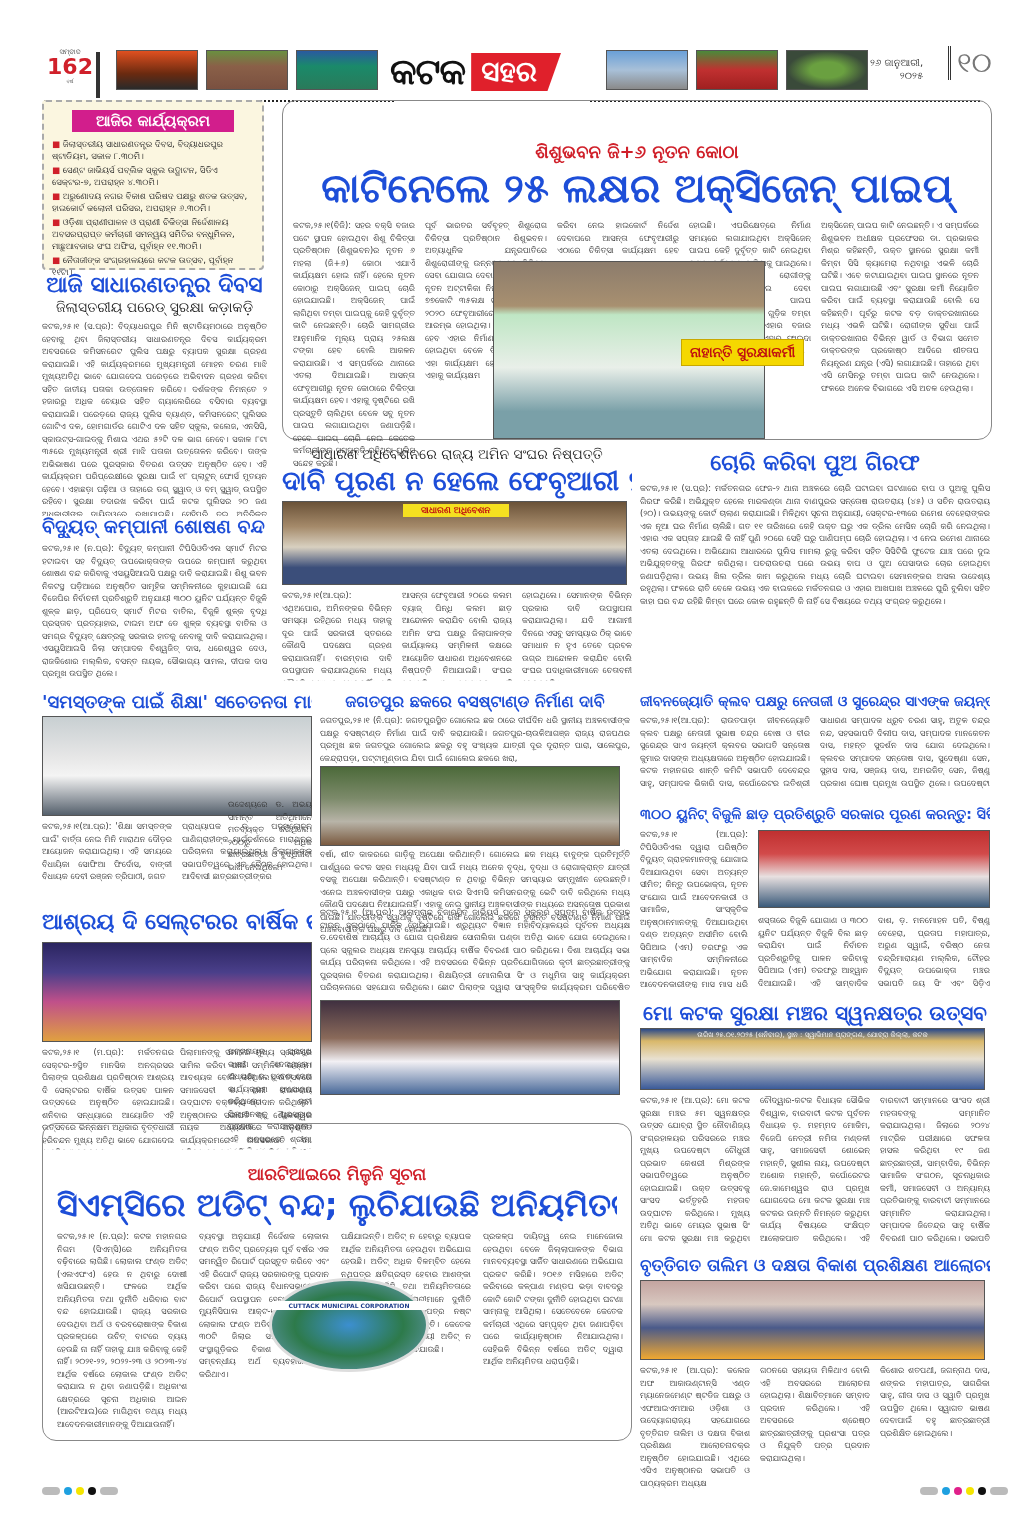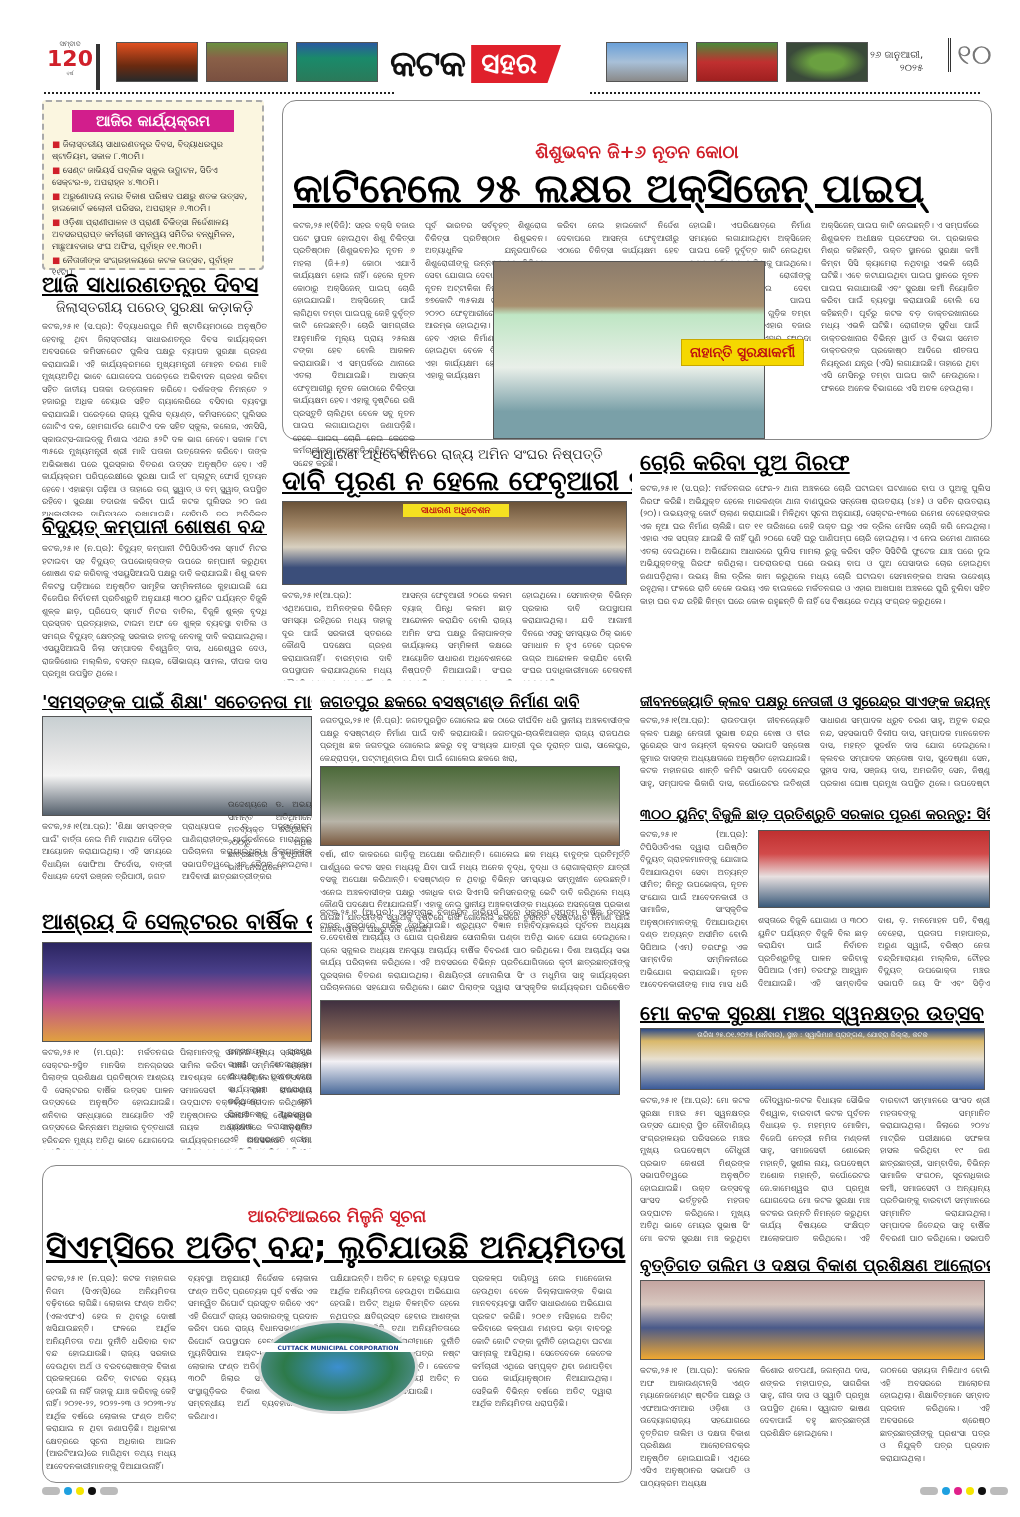--- a/index.html
+++ b/index.html
@@ -1,65 +1,65 @@
 <!DOCTYPE html>
 <html><head>
 <meta charset="utf-8">
 <style>
   * { box-sizing: border-box; margin: 0; padding: 0; }
   body { width: 1020px; height: 1517px; background: #fff; font-family: "DejaVu Sans", sans-serif; color: #222; position: relative; overflow: hidden; }
   .abs { position: absolute; }
-  .masthead { left: 0; top: 4px; width: 1020px; height: 95px; }
+  .masthead { left: 0; top: 12px; width: 1020px; height: 95px; }
   .logo { left: 44px; top: 36px; width: 52px; height: 48px; text-align: center; }
   .logo .top { font-size: 7px; color: #444; }
   .logo .num { font-size: 22px; font-weight: bold; color: #d0202a; line-height: 22px; }
   .logo .sub { font-size: 5px; color: #555; }
   .vbar { width: 3px; height: 46px; border-left: 2px solid #333; border-right: 2px solid #333; }
   .thumb { height: 40px; border: 1px solid #666; }
   .section-title { left: 390px; top: 36px; height: 48px; display: flex; align-items: center; }
   .section-title .katak { font-size: 36px; font-weight: bold; color: #111; letter-spacing: -1px; }
   .section-title .sahar { background: #e0202b; color: #fff; font-size: 28px; font-weight: bold; padding: 2px 24px 2px 10px; margin-left: 6px; clip-path: polygon(0 0,100% 0,85% 100%,0 100%); }
   .date-block { left: 870px; top: 44px; font-size: 10px; text-align: right; color: #333; line-height: 13px; }
   .pagenum { left: 948px; top: 34px; font-size: 28px; color: #777; border-left: 3px double #333; padding-left: 6px; }
   .dotline { height: 0; border-top: 2px dotted #222; }
   .box-program { left: 42px; top: 100px; width: 222px; height: 170px; background: #fbf6e0; border: 2px dashed #aaa; border-radius: 4px; padding: 4px 8px; }
   .prog-title { background: #d21e8c; color: #fff; font-weight: bold; font-size: 15px; text-align: center; padding: 2px 0; margin: 4px 20px 6px; }
   .prog-item { font-size: 8.5px; line-height: 12px; margin-bottom: 2px; }
   .prog-item::before { content: "■ "; color: #d0202a; }
-  .hl-xl { font-weight: bold; color: #000000; white-space: nowrap; overflow: hidden; text-decoration: underline; }
+  .hl-xl { font-weight: bold; color: #1d4ed8; text-align: center; white-space: nowrap; overflow: hidden; }
   .kicker-red { color: #d0202a; font-weight: bold; text-align: center; margin-top: 36px; }
   .kicker { color: #222; text-align: center; }
   .body-text { font-size: 8.2px; line-height: 12.5px; color: #333; text-align: justify; overflow: hidden; }
   .cols { display: flex; gap: 10px; }
   .cols > div { flex: 1; }
   .lead-box { left: 282px; top: 100px; width: 710px; height: 340px; border: 1.5px solid #888; border-radius: 14px; padding: 4px 10px; }
   .photo { background: linear-gradient(135deg,#6a8fb0,#9ab28a 45%,#c9b48a); border: 1px solid #555; }
   .photo.hospital { background: linear-gradient(180deg,#8c7c6c 0%,#a89070 25%,#bfe6c4 30%,#e9efe9 60%,#7aa0a8 85%); }
   .photo.meeting { background: linear-gradient(180deg,#6a5238 0%,#a58a6a 30%,#d8d0c0 55%,#3b4e7a 80%); }
   .photo.marathon { background: linear-gradient(180deg,#c8cfd2 0%,#e6e6e6 40%,#f4f4f4 60%,#55606c 100%); }
   .photo.street { background: linear-gradient(180deg,#4c6a3a 0%,#7c8a6a 40%,#b8b4a8 70%,#7a5a40 100%); }
   .photo.cpim { background: linear-gradient(180deg,#c03030 0%,#d24a4a 30%,#e8e0e0 60%,#3a5a7a 100%); }
   .photo.shelter { background: linear-gradient(180deg,#2b2560 0%,#4a3f8a 30%,#c0508a 60%,#e0a040 100%); }
   .photo.dance { background: linear-gradient(180deg,#403040 0%,#8a6a5a 40%,#f2f0f4 65%,#4a6a9a 100%); }
   .photo.safety { background: linear-gradient(180deg,#2a4a8a 0%,#d9b86a 20%,#e8e0d0 50%,#3a5a9a 100%); }
   .photo.training { background: linear-gradient(180deg,#c4a4a0 0%,#d8c8c0 30%,#4a5a8a 60%,#f0a830 100%); }
   .photo.cmc { border-radius: 50%; background: radial-gradient(ellipse at center,#3c8fd0 0%,#2d7a4a 50%,#6fa0c8 100%); border: 3px solid #ddd; }
   .caption-tag { background: #f5d800; color: #c01010; font-weight: bold; font-size: 14px; padding: 4px 8px; border: 1px solid #c8a800; }
-  .rti-box { left: 42px; top: 1165px; width: 590px; height: 318px; border: 1.5px solid #888; border-radius: 14px; padding: 4px 3px; }
+  .rti-box { left: 42px; top: 1123px; width: 590px; height: 318px; border: 1.5px solid #888; border-radius: 14px; padding: 4px 14px; }
   .regmark { display: flex; gap: 4px; align-items: center; }
   .regmark span { width: 8px; height: 8px; border-radius: 50%; display: inline-block; }
   .regmark .bar { width: 18px; height: 8px; border-radius: 4px; background: #bbb; }
 </style>
 </head>
 <body>
 
 <div class="abs masthead">
   <div class="abs logo">
     <div class="top">ସମ୍ବାଦ</div>
-    <div class="num">120</div>
+    <div class="num">162</div>
     <div class="sub">ବର୍ଷ</div>
   </div>
   <div class="abs vbar" style="left:96px;top:40px;"></div>
   <div class="abs thumb photo" style="left:116px;top:38px;width:82px;background:linear-gradient(180deg,#e05020,#6a2a10 60%,#2a2a2a);"></div>
   <div class="abs thumb photo" style="left:206px;top:38px;width:82px;background:linear-gradient(180deg,#6a9040,#8a6048 40%,#7a5040);"></div>
   <div class="abs thumb photo" style="left:296px;top:38px;width:82px;background:linear-gradient(180deg,#2a5aa0,#1a8a6a 40%,#2a7a5a);"></div>
   <div class="abs section-title">
     <span class="katak">କଟକ</span>
     <span class="sahar">ସହର</span>
   </div>
@@ -201,22 +201,22 @@
       <div style="margin-top:20px;background:#fff;color:#1a3a8a;font-size:6px;font-weight:bold;text-align:center;padding:1px 0;">CUTTACK MUNICIPAL CORPORATION</div>
     </div>
   </div>
 </div>
 
 <div class="abs" style="left:640px;top:1250px;width:350px;">
   <div class="hl-xl" style="font-size:17px;line-height:30px;">ବୃତ୍ତିଗତ ତାଲିମ ଓ ଦକ୍ଷତା ବିକାଶ ପ୍ରଶିକ୍ଷଣ ଆଲୋଚନା</div>
   <div class="photo training" style="width:345px;height:80px;"></div>
   <div class="cols" style="margin-top:4px;">
     <div class="body-text" style="height:126px;">କଟକ,୨୫।୧ (ଆ.ପ୍ର): କଲେଜ ଅଫ ଆକାଉଣ୍ଟାନ୍‌ସି ଏଣ୍ଡ ମ୍ୟାନେଜମେଣ୍ଟ ଷ୍ଟଡିଜ ପକ୍ଷରୁ ଓ ଏଫଆଇଏମଆର ଓଡ଼ିଶା ଓ ଉଦ୍ୟୋଗରାଜ୍ୟ ସହଯୋଗରେ ବୃତ୍ତିଗତ ତାଲିମ ଓ ଦକ୍ଷତା ବିକାଶ ପ୍ରଶିକ୍ଷଣ ଆଲୋଚନାଚକ୍ର ଅନୁଷ୍ଠିତ ହୋଇଯାଇଛି। ଏଥିରେ ଏସିଏ ଅନୁଷ୍ଠାନର ସଭାପତି ଓ ପାଠ୍ୟକ୍ରମ ଅଧ୍ୟକ୍ଷ</div>
+    <div class="body-text" style="height:126px;">ଗଠନରେ ସହାୟତା ମିଳିଥାଏ ବୋଲି ଏହି ଅବସରରେ ଆଲୋଚନା ହୋଇଥିଲା। ଶିକ୍ଷାବିତ୍ମାନେ ସମ୍ବାଦ ପ୍ରଦାନ କରିଥିଲେ। ଏହି ଅବସରରେ ଶ୍ରେଷ୍ଠ ଛାତ୍ରଛାତ୍ରୀଙ୍କୁ ପ୍ରଶଂସା ପତ୍ର ଓ ନିଯୁକ୍ତି ପତ୍ର ପ୍ରଦାନ କରାଯାଇଥିଲା।</div>
     <div class="body-text" style="height:126px;">କିଶୋର ଶତପଥୀ, ଜଗନ୍ନାଥ ଦାସ, ଶଙ୍କର ମହାପାତ୍ର, ସାଗରିକା ସାହୁ, ଗୀତା ଦାସ ଓ ସ୍ୱାତି ପ୍ରମୁଖ ଉପସ୍ଥିତ ଥିଲେ। ସ୍ୱାଗତ ଭାଷଣ ଦେବାପାଇଁ ବହୁ ଛାତ୍ରଛାତ୍ରୀ ପ୍ରଶିକ୍ଷିତ ହୋଇଥିଲେ।</div>
-    <div class="body-text" style="height:126px;">ଗଠନରେ ସହାୟତା ମିଳିଥାଏ ବୋଲି ଏହି ଅବସରରେ ଆଲୋଚନା ହୋଇଥିଲା। ଶିକ୍ଷାବିତ୍ମାନେ ସମ୍ବାଦ ପ୍ରଦାନ କରିଥିଲେ। ଏହି ଅବସରରେ ଶ୍ରେଷ୍ଠ ଛାତ୍ରଛାତ୍ରୀଙ୍କୁ ପ୍ରଶଂସା ପତ୍ର ଓ ନିଯୁକ୍ତି ପତ୍ର ପ୍ରଦାନ କରାଯାଇଥିଲା।</div>
   </div>
 </div>
 
 <div class="abs regmark" style="left:42px;top:1487px;">
   <span class="bar"></span>
   <span style="background:#1ea0e0;"></span>
   <span style="background:#f5e600;"></span>
   <span style="background:#111;"></span>
   <span class="bar"></span>
 </div>

